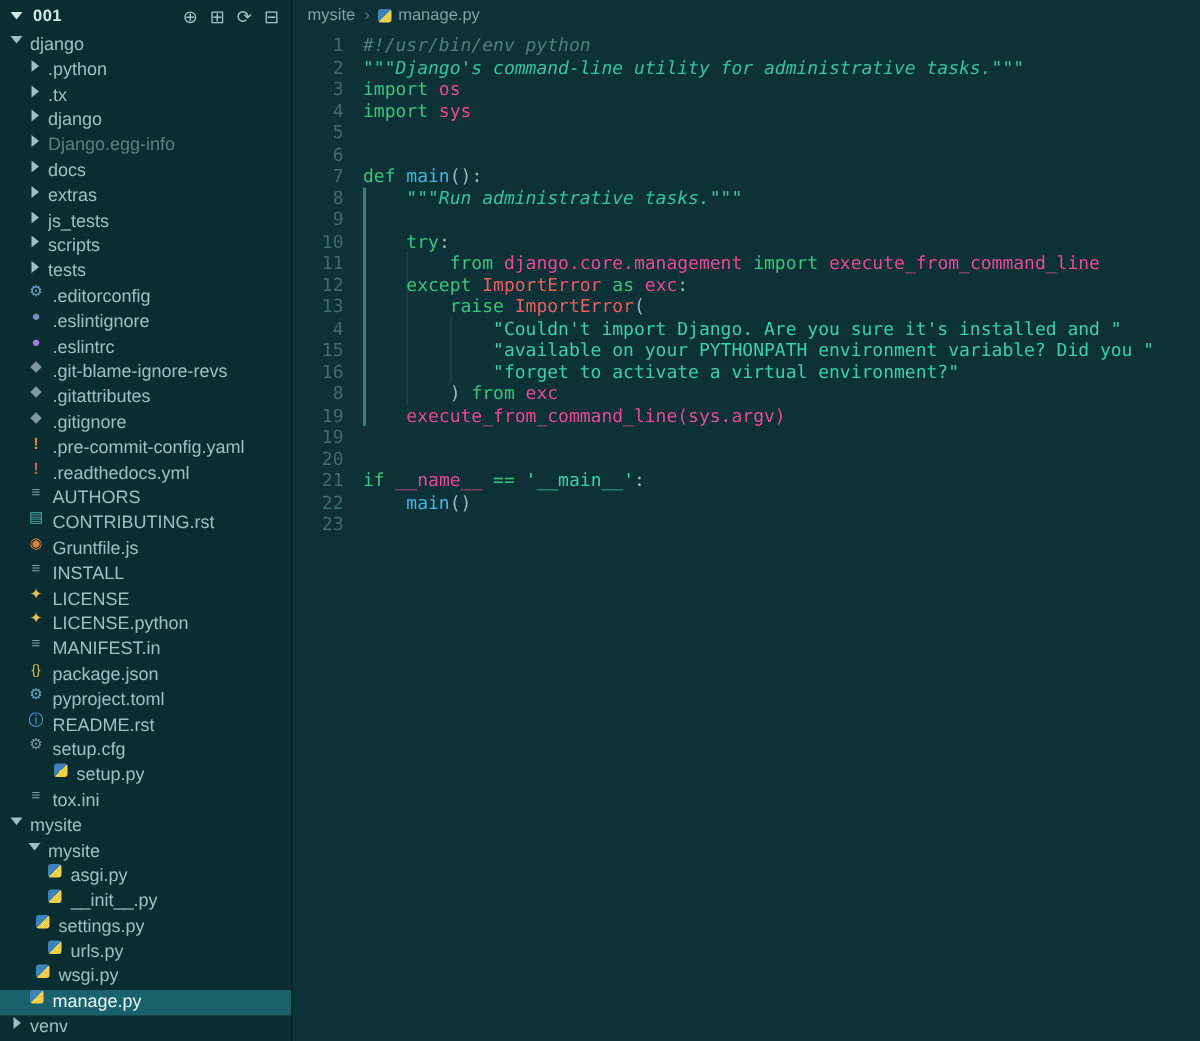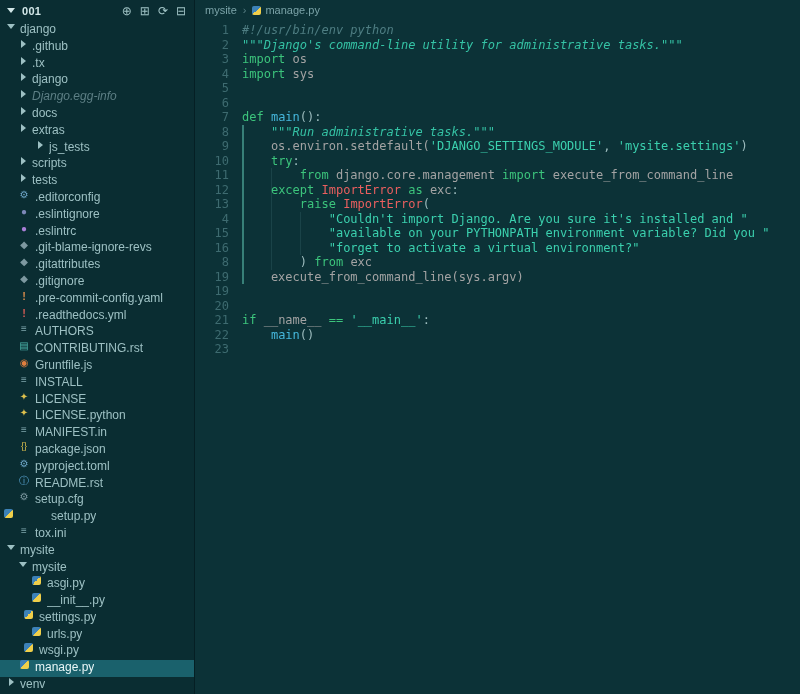--- a/index.html
+++ b/index.html
@@ -12,21 +12,21 @@
   .sb-header{height:22px;min-height:22px;display:flex;align-items:center;padding:0 8px 0 6px;
              color:#d2e7e8;font-size:11px;font-weight:bold;}
   .sb-title{margin-left:2px;letter-spacing:.3px;}
   .sb-actions{margin-left:auto;display:flex;gap:8px;color:#9fc2c4;font-size:12px;font-weight:normal;}
   .sb-act{cursor:pointer;line-height:1;}
   .tree{flex:1;overflow:hidden;font-size:12px;color:#9dc0c3;}
   .row{height:16.8px;display:flex;align-items:flex-start;cursor:pointer;white-space:nowrap;}
   .row.selected{background:#1a616c;color:#e8f6f7;}
   .row.selected .lbl{color:#e8f6f7;}
   .lbl{overflow:hidden;text-overflow:ellipsis;}
-  .lbl.dim{color:#5d7f85;font-style:italic;}
+  .lbl.dim{color:#5d7f85;}
   .tw{width:10px;min-width:10px;height:10px;position:relative;margin-right:4px;display:inline-block;}
   .tw::before{content:"";position:absolute;left:1px;top:2px;}
   .tw-open::before{border-left:4px solid transparent;border-right:4px solid transparent;
                    border-top:5px solid currentColor;}
   .tw-closed::before{border-top:4px solid transparent;border-bottom:4px solid transparent;
                      border-left:5px solid currentColor;top:1px;left:3px;}
   .ficon{width:12px;min-width:12px;margin-right:5px;text-align:center;font-size:10px;
          display:inline-flex;align-items:center;justify-content:center;line-height:1;}
   .ficon.bang{font-weight:bold;font-size:11px;}
   .py-ico{width:9px;height:9px;min-width:9px;border-radius:2px;display:inline-block;
@@ -48,21 +48,21 @@
   .guide.active{background:rgba(110,225,200,0.45);width:2px;}
 
   
   .tk-comment{color:#4e7d82;font-style:italic;}
   .tk-docstring{color:#35c3a5;font-style:italic;}
   .tk-string{color:#3bd0ae;}
   .tk-keyword{color:#3cc47c;}
   .tk-operator{color:#3cc47c;}
   .tk-func{color:#45b7dc;}
   .tk-error{color:#ea5f5f;}
-  .tk-text{color:#a3a3a3;}
+  .tk-text{color:#ec4899;}
   .tk-punct{color:#9dbcbe;}
   .tk-indent{color:#b6d0d0;}
 </style>
 </head>
 <body>
 
 <div class="app">
 
   <div class="sidebar">
     <div class="sb-header">
@@ -75,21 +75,21 @@
           <span class="sb-act">⊟</span>
         </span>
     </div>
     <div class="tree">
         <div class="row" style="padding-left: 6px;">
           <span class="tw tw-open"></span>
           <span class="lbl">django</span>
         </div>
         <div class="row" style="padding-left: 18px;">
           <span class="tw tw-closed"></span>
-          <span class="lbl">.github</span>
+          <span class="lbl">.python</span>
         </div>
         <div class="row" style="padding-left: 18px;">
           <span class="tw tw-closed"></span>
           <span class="lbl">.tx</span>
         </div>
         <div class="row" style="padding-left: 18px;">
           <span class="tw tw-closed"></span>
           <span class="lbl">django</span>
         </div>
         <div class="row" style="padding-left: 18px;">
@@ -97,21 +97,21 @@
           <span class="lbl dim">Django.egg-info</span>
         </div>
         <div class="row" style="padding-left: 18px;">
           <span class="tw tw-closed"></span>
           <span class="lbl">docs</span>
         </div>
         <div class="row" style="padding-left: 18px;">
           <span class="tw tw-closed"></span>
           <span class="lbl">extras</span>
         </div>
-        <div class="row" style="padding-left: 35px;">
+        <div class="row" style="padding-left: 18px;">
           <span class="tw tw-closed"></span>
           <span class="lbl">js_tests</span>
         </div>
         <div class="row" style="padding-left: 18px;">
           <span class="tw tw-closed"></span>
           <span class="lbl">scripts</span>
         </div>
         <div class="row" style="padding-left: 18px;">
           <span class="tw tw-closed"></span>
           <span class="lbl">tests</span>
@@ -185,21 +185,21 @@
           <span class="lbl">pyproject.toml</span>
         </div>
         <div class="row" style="padding-left: 18px;">
           <span class="ficon" style="color: rgb(90, 167, 214);">ⓘ</span>
           <span class="lbl">README.rst</span>
         </div>
         <div class="row" style="padding-left: 18px;">
           <span class="ficon" style="color: rgb(125, 152, 160);">⚙</span>
           <span class="lbl">setup.cfg</span>
         </div>
-        <div class="row" style="padding-left: 2px; gap: 32px;">
+        <div class="row" style="padding-left: 34px;">
           <span class="ficon">
             <span class="py-ico"></span>
           </span>
           <span class="lbl">setup.py</span>
         </div>
         <div class="row" style="padding-left: 18px;">
           <span class="ficon" style="color: rgb(127, 166, 173);">≡</span>
           <span class="lbl">tox.ini</span>
         </div>
         <div class="row" style="padding-left: 6px;">
@@ -297,21 +297,20 @@
         <div class="cline">
           <span class="lnum">7</span>
           <span class="ltxt"><span class="tk-keyword">def </span><span class="tk-func">main</span><span class="tk-punct">():</span></span>
         </div>
         <div class="cline">
           <span class="lnum">8</span>
           <span class="ltxt"><span class="tk-docstring">    """Run administrative tasks."""</span></span>
         </div>
         <div class="cline">
           <span class="lnum">9</span>
-          <span class="ltxt"><span class="tk-text">    os.environ.setdefault(</span><span class="tk-string">'DJANGO_SETTINGS_MODULE'</span><span class="tk-punct">, </span><span class="tk-string">'mysite.settings'</span><span class="tk-punct">)</span></span>
         </div>
         <div class="cline">
           <span class="lnum">10</span>
           <span class="ltxt"><span class="tk-indent">    </span><span class="tk-keyword">try</span><span class="tk-punct">:</span></span>
         </div>
         <div class="cline">
           <span class="lnum">11</span>
           <span class="ltxt"><span class="tk-indent">        </span><span class="tk-keyword">from </span><span class="tk-text">django.core.management </span><span class="tk-keyword">import </span><span class="tk-text">execute_from_command_line</span></span>
         </div>
         <div class="cline">

